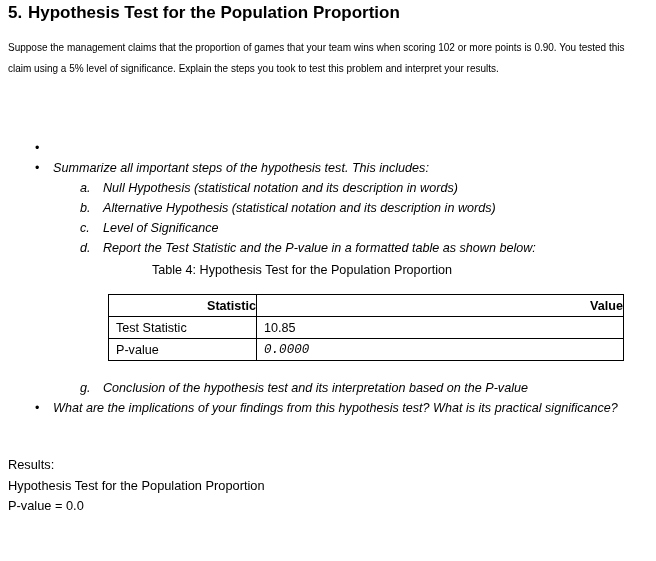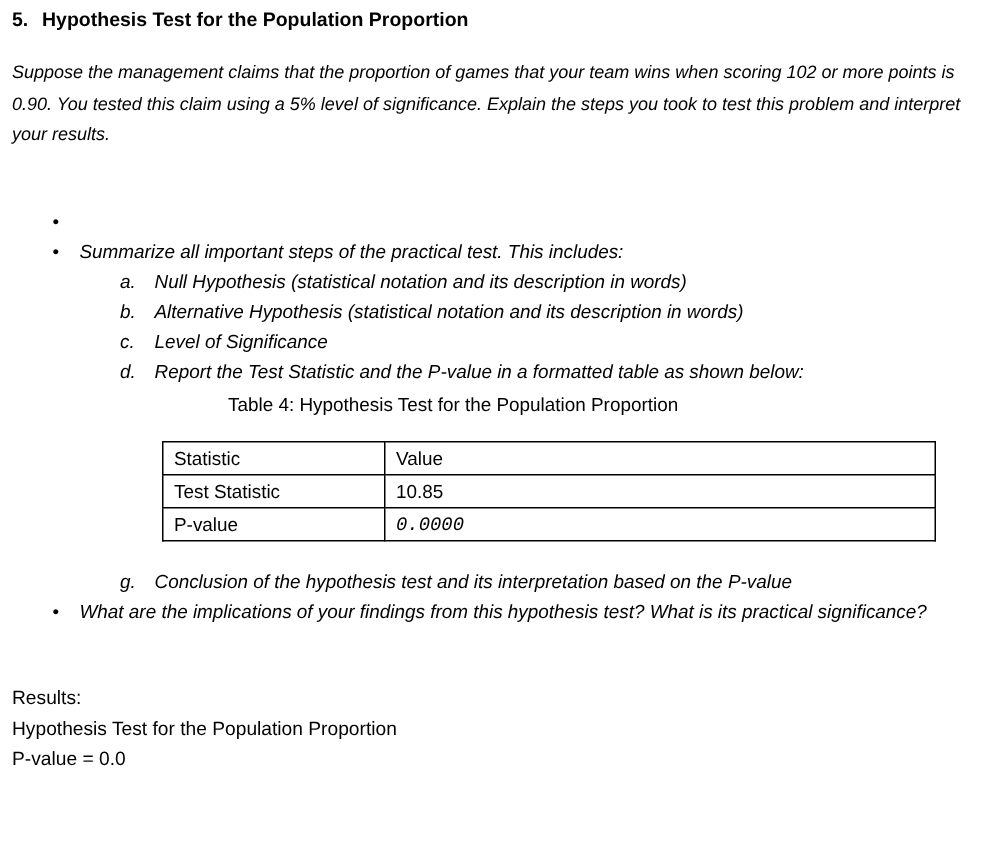--- a/index.html
+++ b/index.html
@@ -23,38 +23,37 @@
     width: 656px;
     height: 561px;
   }
 
   
   .section-heading {
     position: absolute;
     left: 8px;
     top: 5px;
     width: 620px;
-    font-size: 13px;
+    font-size: 17px;
     font-weight: bold;
     line-height: 16px;
     white-space: nowrap;
   }
   .section-heading .num {
     display: inline-block;
     width: 20px;
   }
 
   
   .intro {
     position: absolute;
     left: 8px;
     top: 38px;
     width: 638px;
-    font-size: 12px;
-    font-style: italic;
+    font-size: 10px;
     line-height: 20.5px;
     text-align: left;
   }
 
   
   .bullets {
     position: absolute;
     left: 0;
     top: 138px;
     width: 656px;
@@ -119,21 +118,21 @@
     font-size: 12.6px;
     line-height: 14px;
     padding: 3px 0 3px 7px;
     height: 15px;
     text-align: left;
     vertical-align: middle;
     font-weight: normal;
   }
   .data-table .col-stat { width: 140px; }
   .data-table .col-val  { width: 359px; }
-  .data-table th { font-weight: normal; }
+  .data-table th { font-weight: bold; text-align: right; }
   .cell-italic { font-style: italic; font-family: Liberation Mono, monospace; }
 
   
   .post-list {
     position: absolute;
     left: 0;
     top: 378px;
     width: 656px;
   }
   .post-list .bullet-row {
@@ -166,21 +165,21 @@
   </div>
 
   <div class="intro">Suppose the management claims that the proportion of games that your team wins when scoring 102 or more points is 0.90. You tested this claim using a 5% level of significance. Explain the steps you took to test this problem and interpret your results.</div>
 
   <div class="bullets">
     <div class="bullet-row">
       <span class="marker">•</span>
     </div>
     <div class="bullet-row">
       <span class="marker">•</span>
-      <span>Summarize all important steps of the practical test. This includes:</span>
+      <span>Summarize all important steps of the hypothesis test. This includes:</span>
     </div>
 
     <div class="alpha-row">
       <span class="marker">a.</span>
       <span>Null Hypothesis (statistical notation and its description in words)</span>
     </div>
     <div class="alpha-row">
       <span class="marker">b.</span>
       <span>Alternative Hypothesis (statistical notation and its description in words)</span>
     </div>

